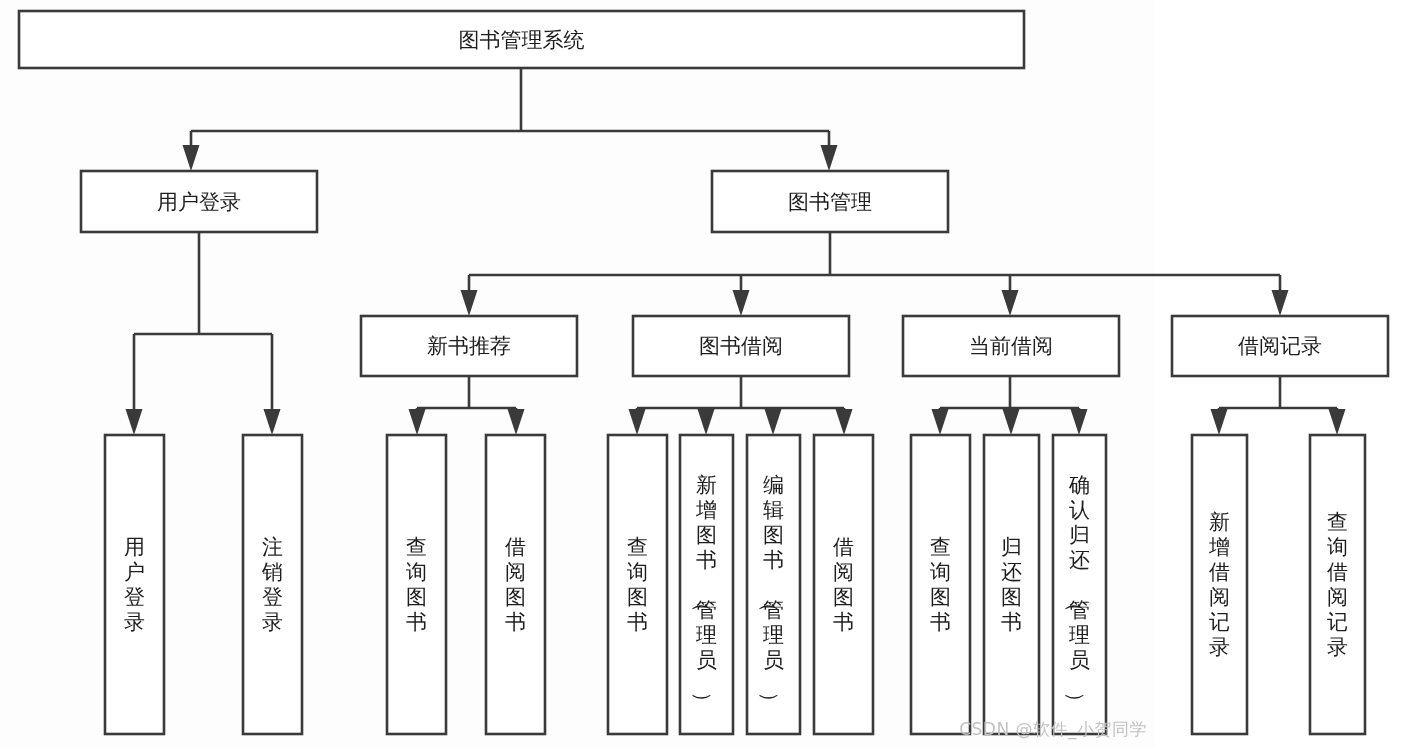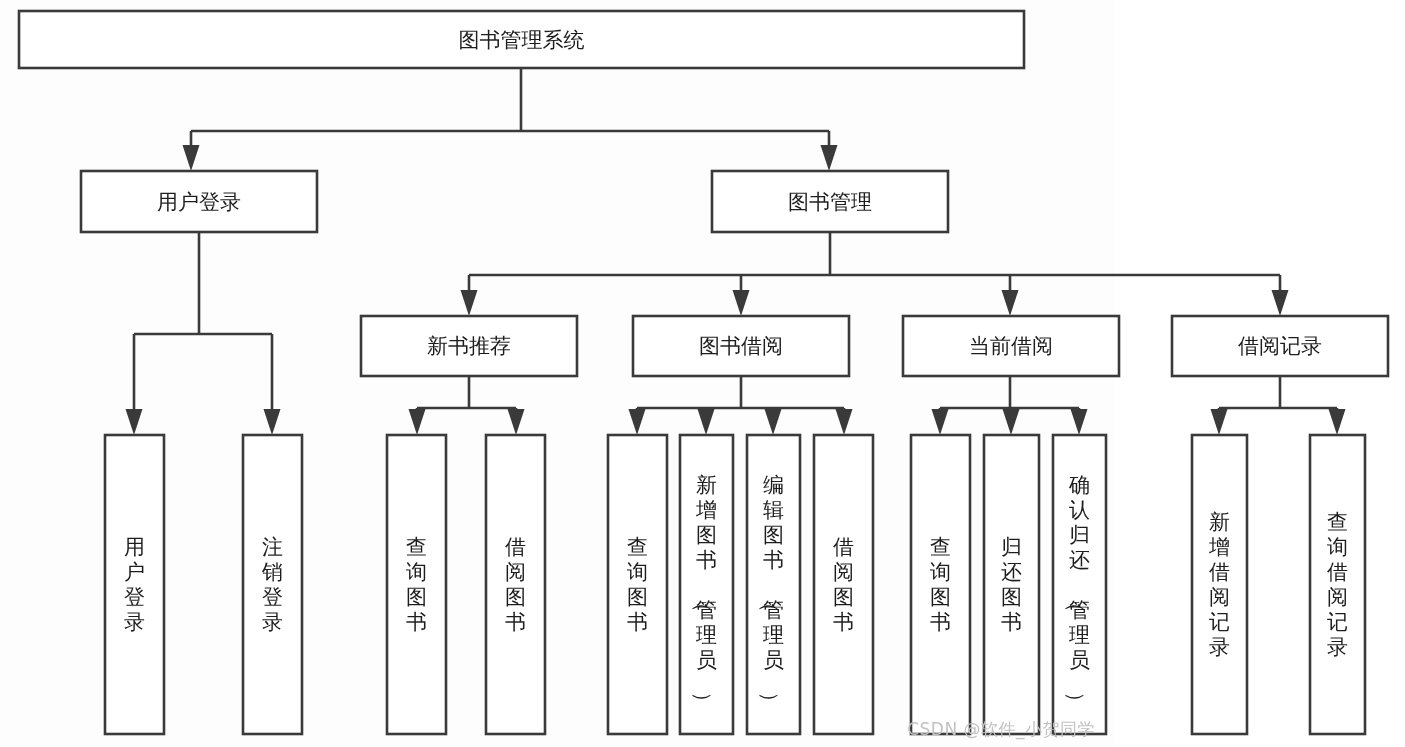--- a/index.html
+++ b/index.html
@@ -13,20 +13,21 @@
     width: 1405px;
     height: 747px;
     overflow: hidden;
     position: relative;
   }
   #diagram-root {
     position: relative;
     width: 1115px;
     height: 747px;
     background: #fdfdfd;
+    padding-left: 40px;
   }
   svg#flow-svg {
     position: absolute;
     left: 0;
     top: 0;
     width: 1405px;
     height: 747px;
     display: block;
   }
   .node-rect {
@@ -52,21 +53,21 @@
     stroke-width: 2.6;
     fill: none;
     stroke-linecap: butt;
   }
   .edge-arrow {
     fill: #3a3a3a;
     stroke: none;
   }
   .watermark-text {
     position: absolute;
-    right: 20px;
+    right: 8px;
     bottom: 6px;
     font-family: "DejaVu Sans", "Liberation Sans", sans-serif;
     font-size: 17px;
     color: #c2c2c2;
     white-space: nowrap;
     letter-spacing: 0.5px;
     user-select: none;
     pointer-events: none;
   }
 </style>

